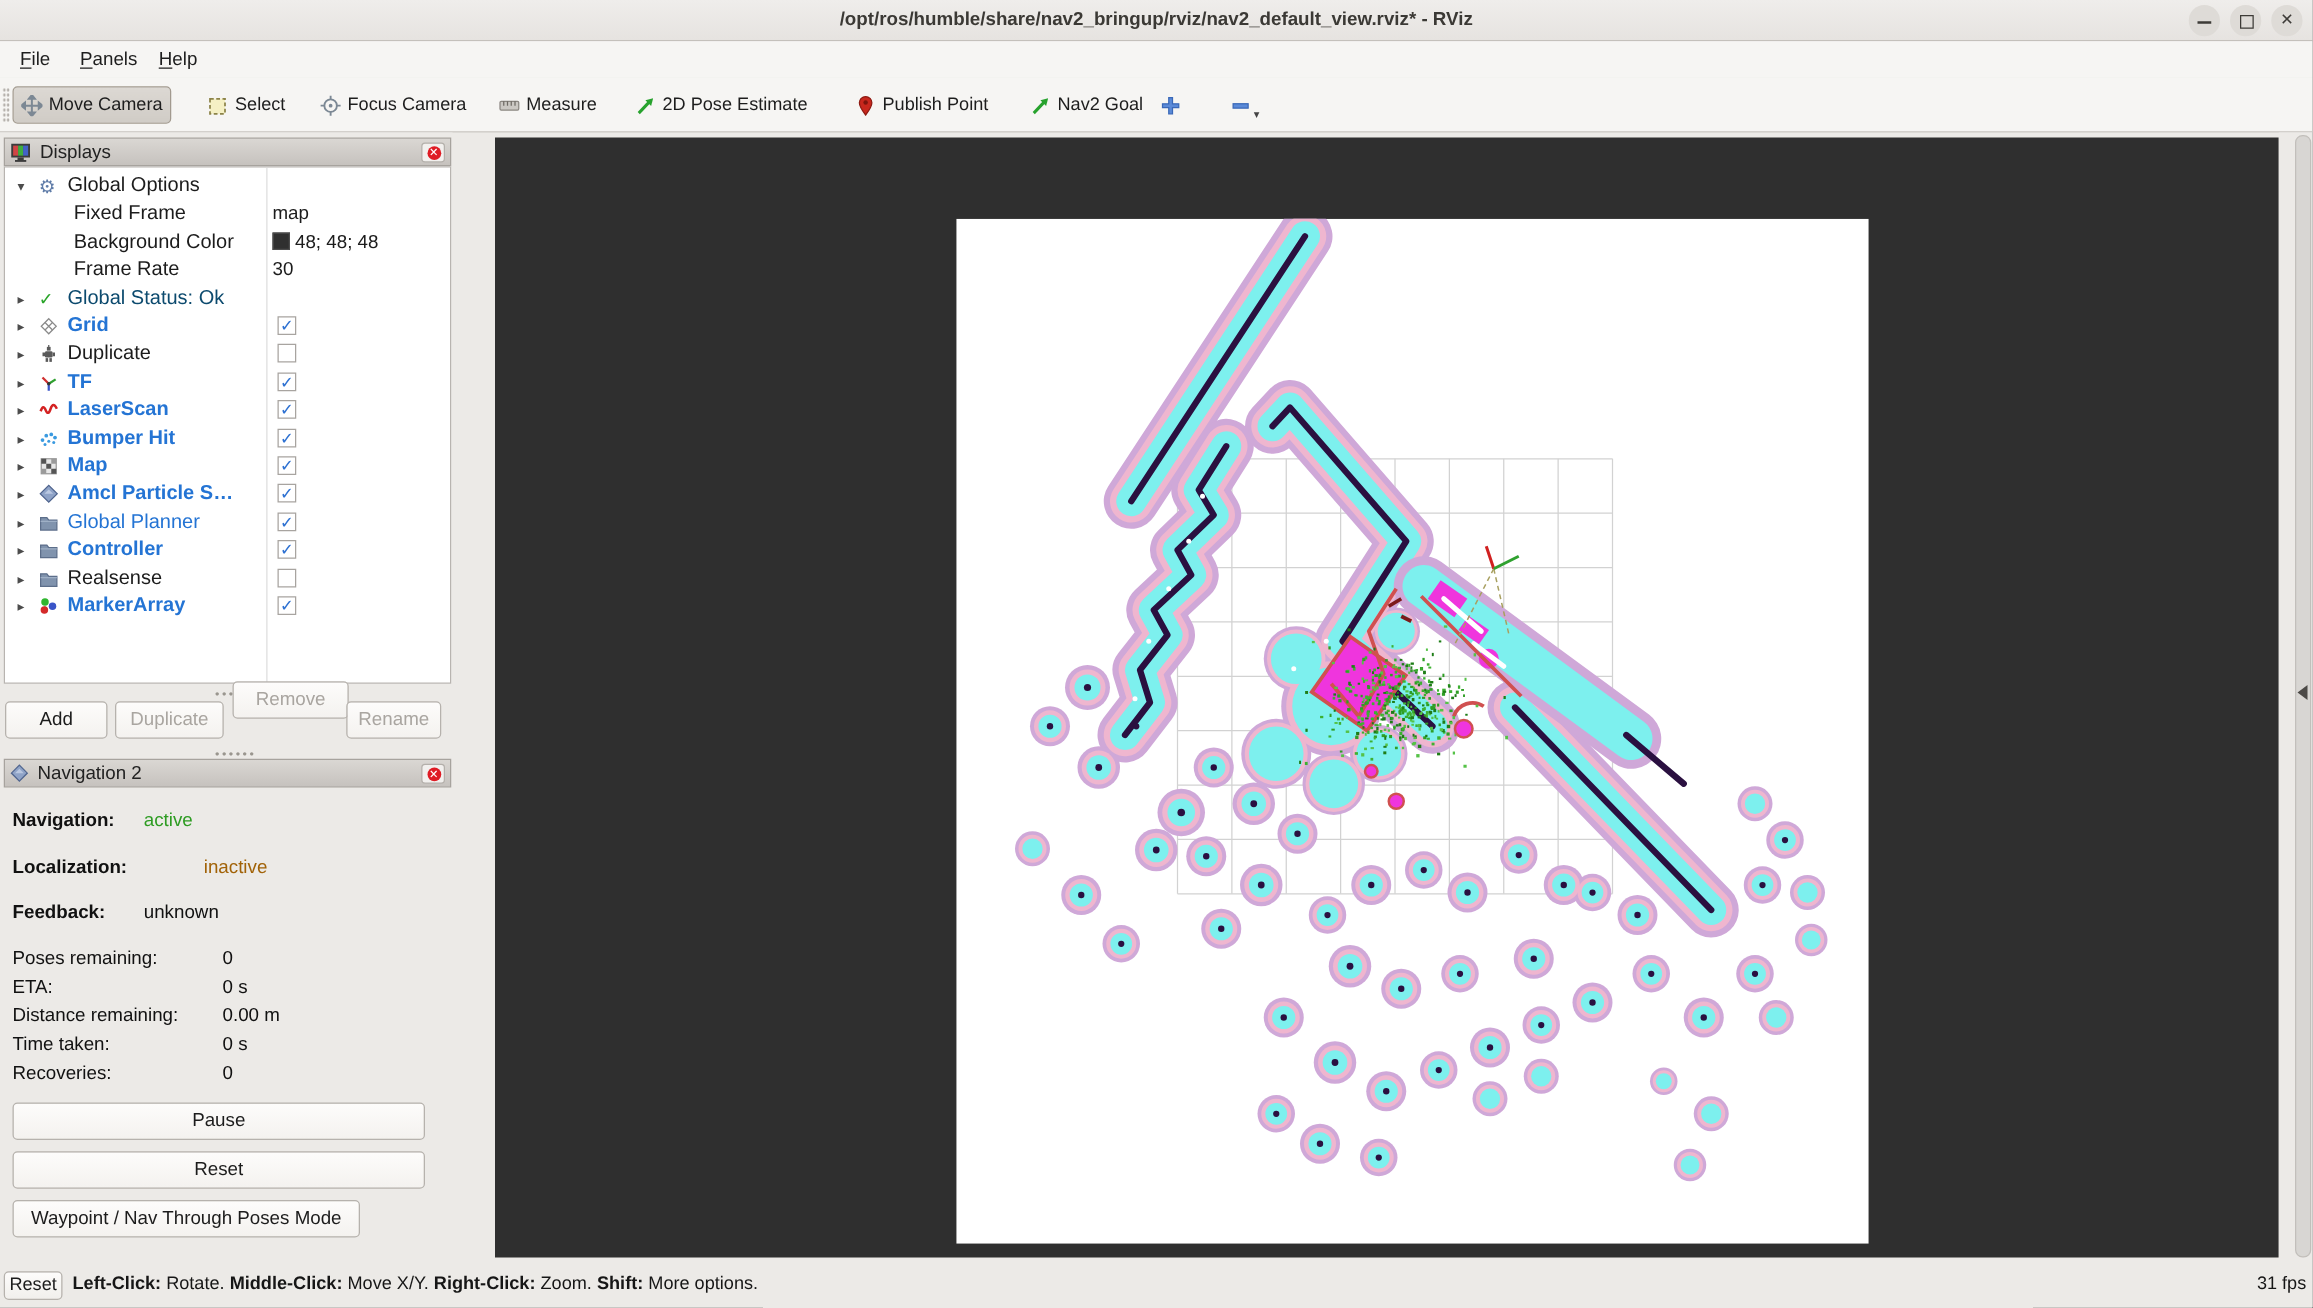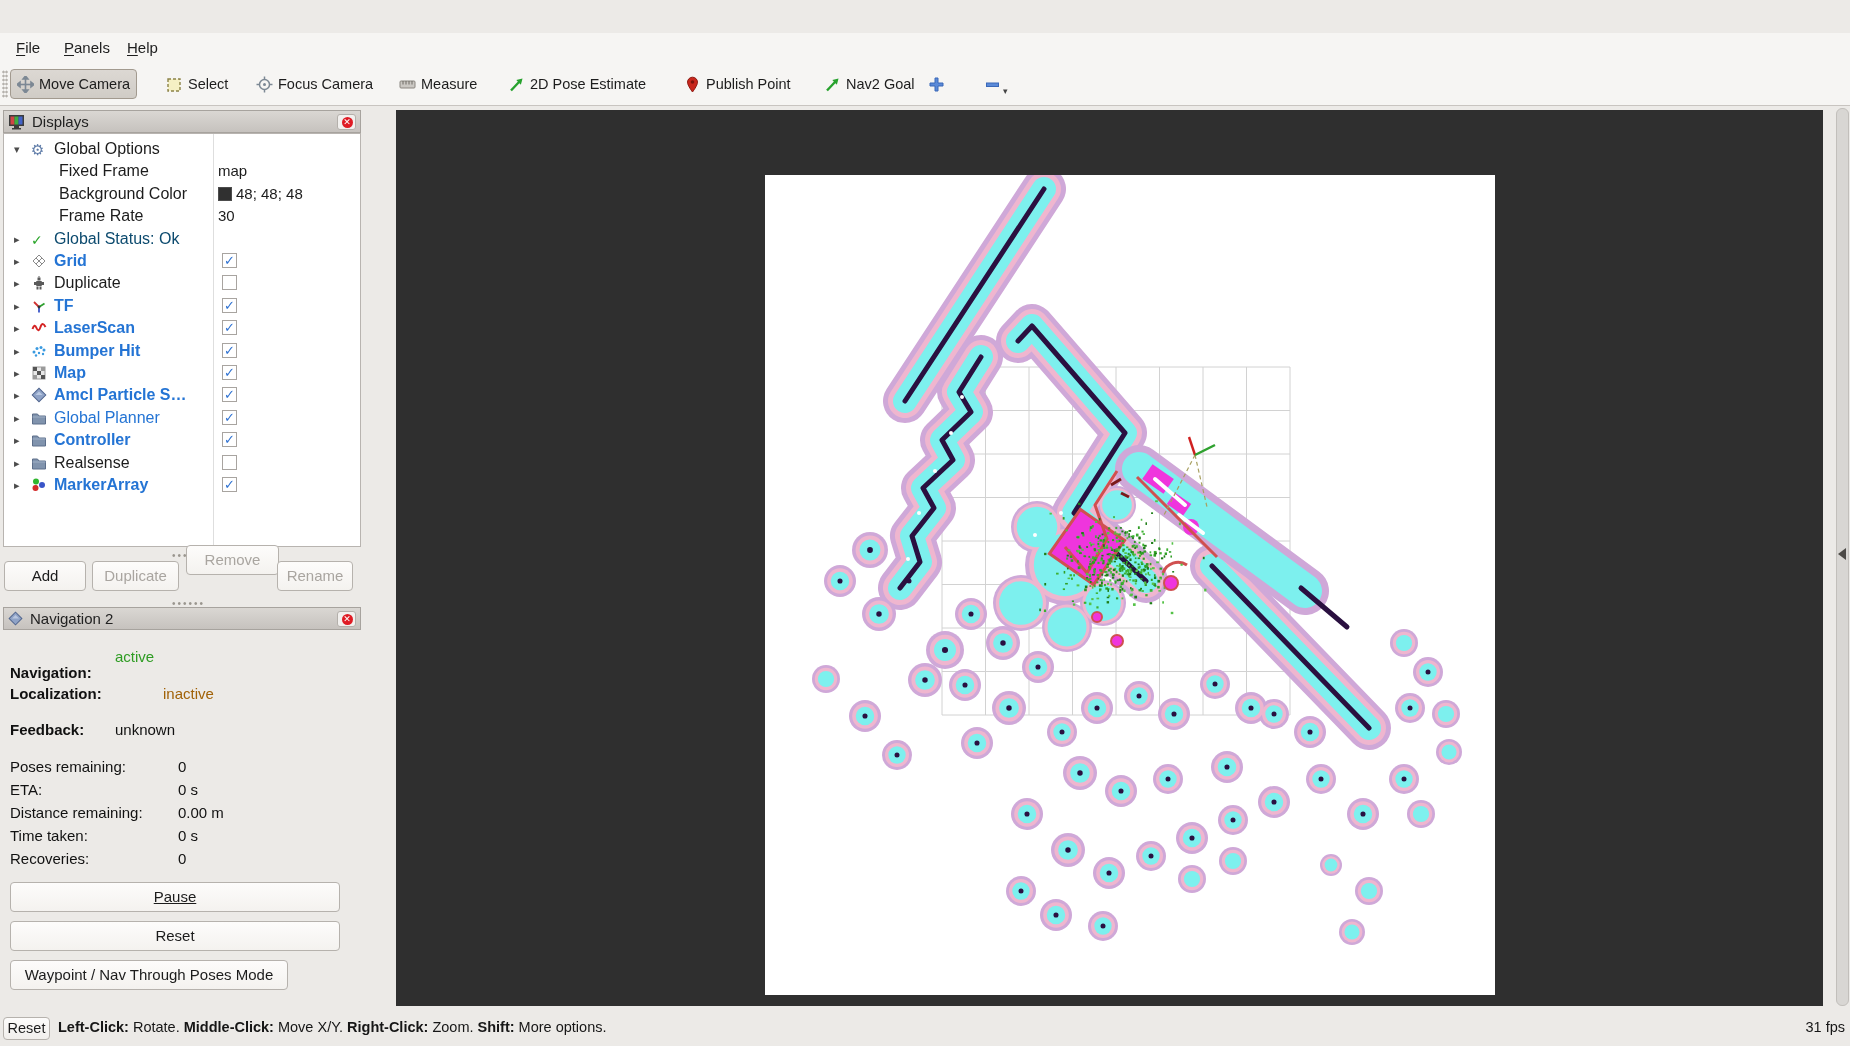--- a/index.html
+++ b/index.html
@@ -83,20 +83,26 @@
     border:1px solid #b6b2ad; border-radius:4px; font-size:14.5px; text-align:center; line-height:21px; color:#1c1c1c; }
   #status-help { left:58px; top:0; height:38px; line-height:38px; font-size:14.5px; color:#161616; }
   #status-help b { font-weight:bold; }
   #status-fps { right:5px; top:0; height:38px; line-height:38px; font-size:14.5px; color:#161616; }
 </style>
 </head>
 <body>
 
 <div id="app">
 
+  <div id="titlebar" class="abs">
+    <div id="title-text">/opt/ros/humble/share/nav2_bringup/rviz/nav2_default_view.rviz* - RViz</div>
+    <div id="btn-min" class="winbtn abs"></div>
+    <div id="btn-max" class="winbtn abs"></div>
+    <div id="btn-close" class="winbtn abs"></div>
+  </div>
 
   <div id="menubar" class="abs">
       <div class="menu-item abs" style="left: 10px;"><u>F</u>ile</div>
       <div class="menu-item abs" style="left: 58px;"><u>P</u>anels</div>
       <div class="menu-item abs" style="left: 121px;"><u>H</u>elp</div>
     </div>
 
   <div id="toolbar" class="abs">
     <div id="toolbar-grip" class="abs"></div>
   <div class="tool abs active" style="left: 10px;">
@@ -380,37 +386,37 @@
         <rect x="3" y="3" width="9" height="9" transform="rotate(45 7.5 7.5)" fill="#8fa3c7" stroke="#51668f" stroke-width="1"></rect>
         <path d="M4,7.5 L7.5,4 L11,7.5" fill="#c3d0e6" opacity="0.8"></path>
       </svg>
       <span>Navigation 2</span>
       <span class="panel-close">
           <i>✕</i>
         </span>
     </div>
 
     <div id="nav2-content">
-        <div class="nrow" style="top: 558px;"><b>Navigation:</b></div>
+        <div class="nrow" style="top: 542px;"><b>Navigation:</b></div>
         <div class="nval" style="left: 115px; top: 542px; color: rgb(46, 156, 35);">active</div>
         <div class="nrow" style="top: 579px;"><b>Localization:</b></div>
         <div class="nval" style="left: 115px; top: 579px; color: #a16207; margin-left: 48px;">inactive</div>
         <div class="nrow" style="top: 615px;"><b>Feedback:</b></div>
         <div class="nval" style="left: 115px; top: 615px; color: rgb(17, 17, 17);">unknown</div>
         <div class="nrow" style="top: 652px;">Poses remaining:</div>
         <div class="nval" style="left: 178px; top: 652px;">0</div>
         <div class="nrow" style="top: 675px;">ETA:</div>
         <div class="nval" style="left: 178px; top: 675px;">0 s</div>
         <div class="nrow" style="top: 698px;">Distance remaining:</div>
         <div class="nval" style="left: 178px; top: 698px;">0.00 m</div>
         <div class="nrow" style="top: 721px;">Time taken:</div>
         <div class="nval" style="left: 178px; top: 721px;">0 s</div>
         <div class="nrow" style="top: 744px;">Recoveries:</div>
         <div class="nval" style="left: 178px; top: 744px;">0</div>
-        <div class="pbtn" style="left: 10px; top: 776px; width: 330px; text-decoration: underline;">Pause</div>
+        <div class="pbtn" style="left: 10px; top: 776px; width: 330px;">Pause</div>
         <div class="pbtn" style="left: 10px; top: 815px; width: 330px;">Reset</div>
         <div class="pbtn" style="left: 10px; top: 854px; width: 278px;">Waypoint / Nav Through Poses Mode</div>
       </div>
   </div>
 
   <div id="viewport" class="abs">
     <svg id="mapsvg" width="730" height="820" viewBox="0 0 730 820">
         <rect x="0" y="0" width="730" height="820" fill="#ffffff"></rect>
         <line x1="177" y1="192" x2="177" y2="540" stroke="#d2d2d2" stroke-width="1"></line>
         <line x1="220.5" y1="192" x2="220.5" y2="540" stroke="#d2d2d2" stroke-width="1"></line>

